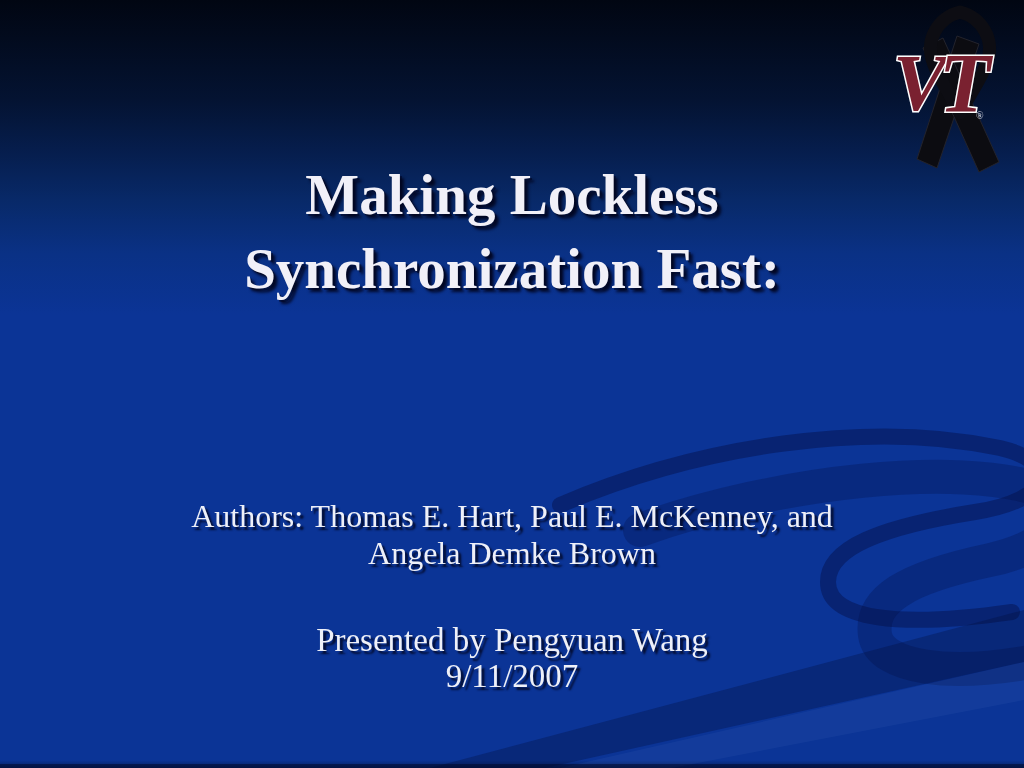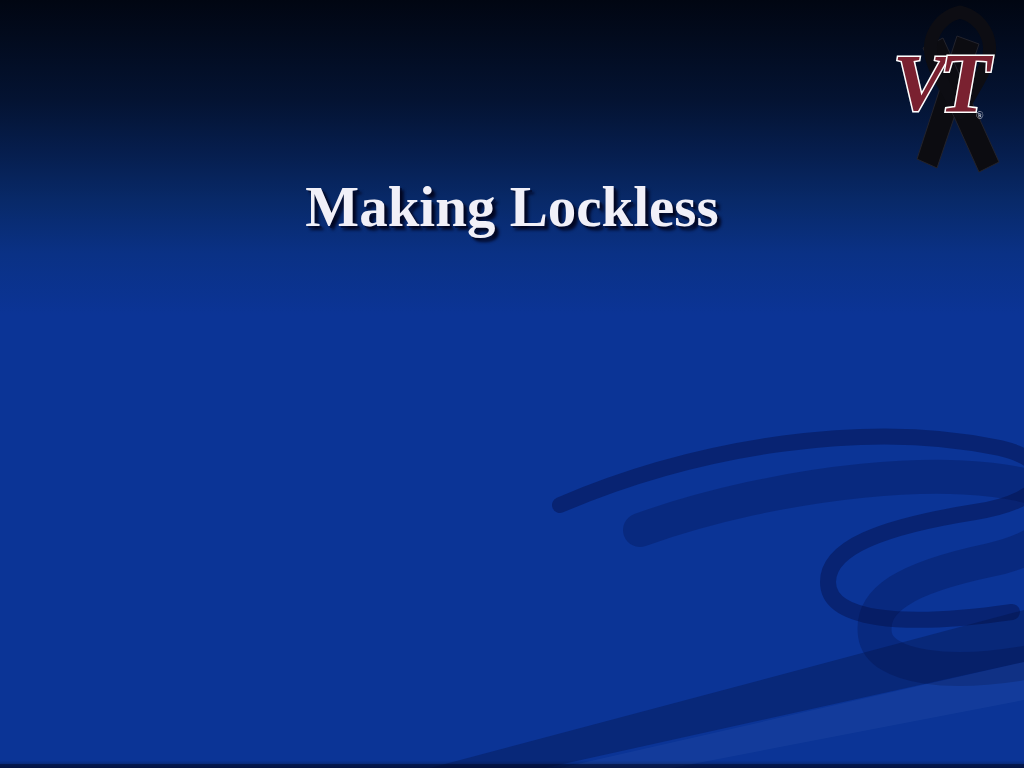--- a/index.html
+++ b/index.html
@@ -61,20 +61,29 @@
     <path d="M69,8 C46,14 34,37 42,58 C46,71 56,86 63,98 L69,109 L75,98
              C82,86 92,71 96,58 C104,37 92,14 69,8 Z" fill="none" stroke="#0d0d13" stroke-width="13" stroke-linejoin="round"></path>
   </svg>
 
   <svg class="logo-svg" viewBox="0 0 120 72" xmlns="http://www.w3.org/2000/svg">
     <text x="-4" y="61" font-family="Liberation Serif, DejaVu Serif, serif" font-size="80" font-weight="bold" font-style="italic" fill="#7a2130" stroke="#ffffff" stroke-width="3" paint-order="stroke">V</text>
     <text x="42" y="63" font-family="Liberation Serif, DejaVu Serif, serif" font-size="84" font-weight="bold" font-style="italic" fill="#7a2130" stroke="#ffffff" stroke-width="3" paint-order="stroke">T</text>
     <text x="79" y="70" font-size="10" fill="#dddde6">®</text>
   </svg>
 
-  <h1 class="title" style="margin:12px;">
+  <h1 class="title" style="margin:0;">
     <span class="line">Making Lockless</span>
+    <span class="line">Synchronization Fast:</span>
   </h1>
 
+  <div class="subtitle authors">
+    <span class="line">Authors: Thomas E. Hart, Paul E. McKenney, and</span>
+    <span class="line">Angela Demke Brown</span>
+  </div>
 
+  <div class="subtitle presented">
+    <span class="line">Presented by Pengyuan Wang</span>
+    <span class="line">9/11/2007</span>
+  </div>
 
   <div class="bottom-edge"></div>
 </div>
 
 </body></html>

